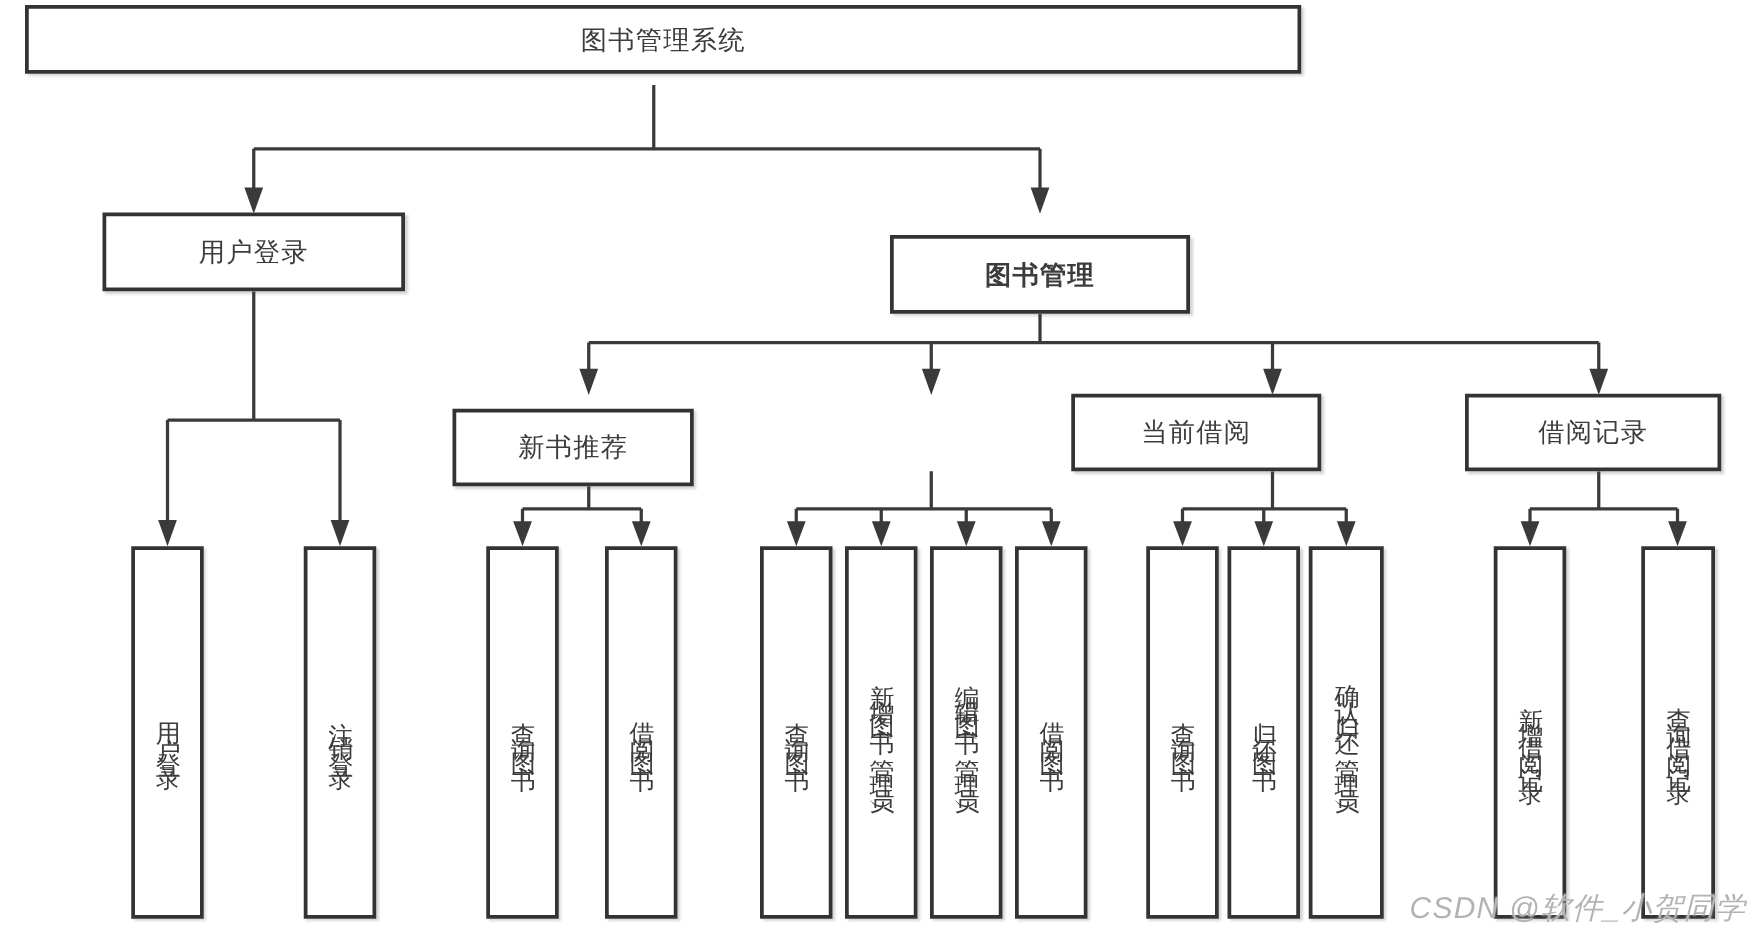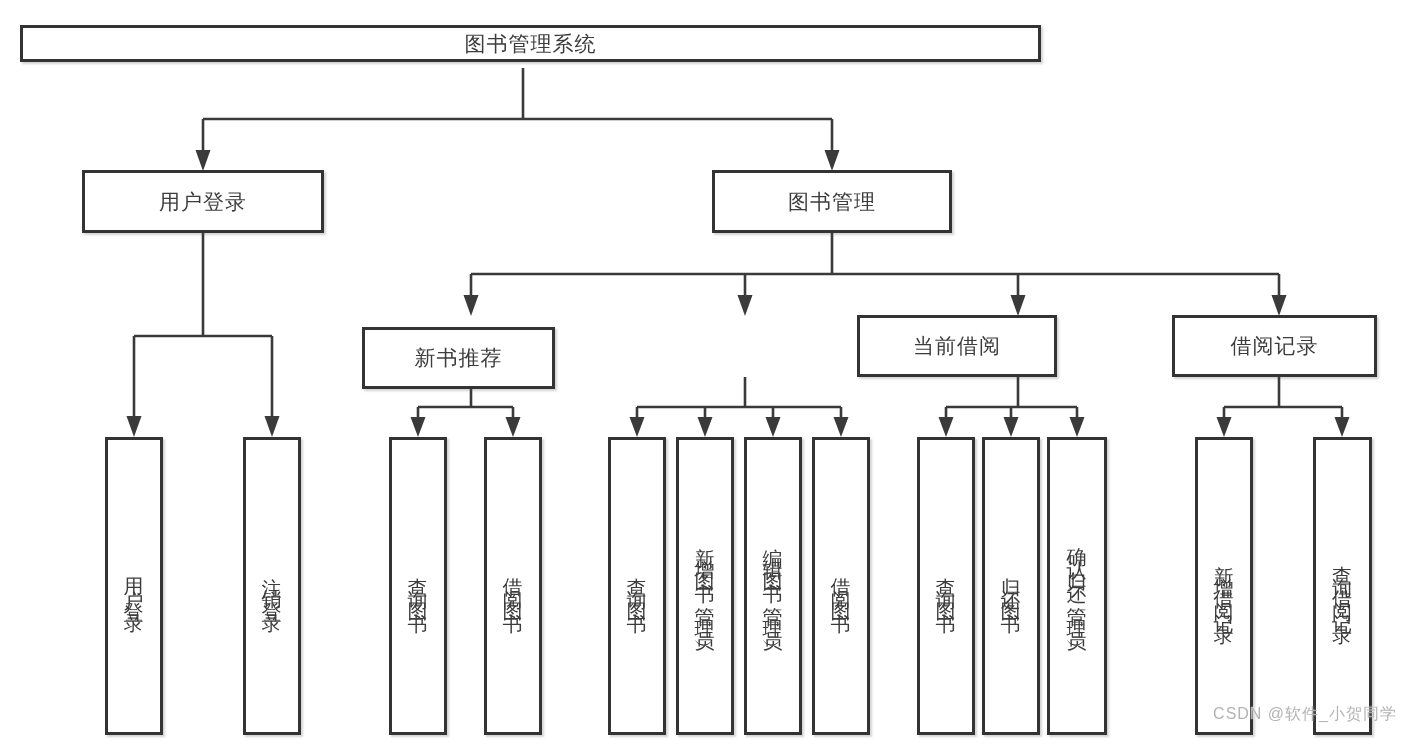--- a/index.html
+++ b/index.html
@@ -26,27 +26,28 @@
   .h-box{font-size:21px;letter-spacing:1px;}
   .v-box .lbl{
     writing-mode:vertical-rl;
     font-size:20px;
     letter-spacing:12px;
     line-height:1;
     white-space:nowrap;
   }
   .watermark{
     position:absolute;
-    right:8px;bottom:22px;
-    font-size:16px;
+    right:8px;bottom:5px;
+    font-size:24px;
     color:#b3b3b3;
     letter-spacing:1px;
     z-index:2;
     text-shadow:0 0 2px rgba(255,255,255,0.9);
     white-space:nowrap;
+    font-style:italic;
   }
 </style>
 </head>
 <body>
 
 <div class="canvas">
 
   <svg class="connectors" width="1405" height="747" viewBox="0 0 1405 747">
 
     <g>
@@ -116,28 +117,28 @@
     <g>
       <line x1="1279" y1="377" x2="1279" y2="407"></line>
       <line x1="1224" y1="407" x2="1342" y2="407"></line>
       <line x1="1224" y1="407" x2="1224" y2="419"></line>
         <polygon points="1216.5,417 1231.5,417 1224,437"></polygon>
       <line x1="1342" y1="407" x2="1342" y2="419"></line>
         <polygon points="1334.5,417 1349.5,417 1342,437"></polygon>
     </g>
   </svg>
 
-  <div class="box h-box" style="left:20px;top:25px;width:1021px;height:37px;">
+  <div class="box h-box" style="left:20px;top:4px;width:1021px;height:55px;">
     <span>图书管理系统</span>
   </div>
 
   <div class="box h-box" style="left:82px;top:170px;width:242px;height:63px;">
     <span>用户登录</span>
   </div>
-  <div class="box h-box" style="left:712px;top:170px;width:240px;height:63px;">
+  <div class="box h-box" style="left:712px;top:188px;width:240px;height:63px;font-weight:bold;">
     <span>图书管理</span>
   </div>
 
   <div class="box h-box" style="left:362px;top:327px;width:193px;height:62px;">
     <span>新书推荐</span>
   </div>
   <div class="box h-box" style="left:857px;top:315px;width:200px;height:62px;">
     <span>当前借阅</span>
   </div>
   <div class="box h-box" style="left:1172px;top:315px;width:205px;height:62px;text-align:center;">

